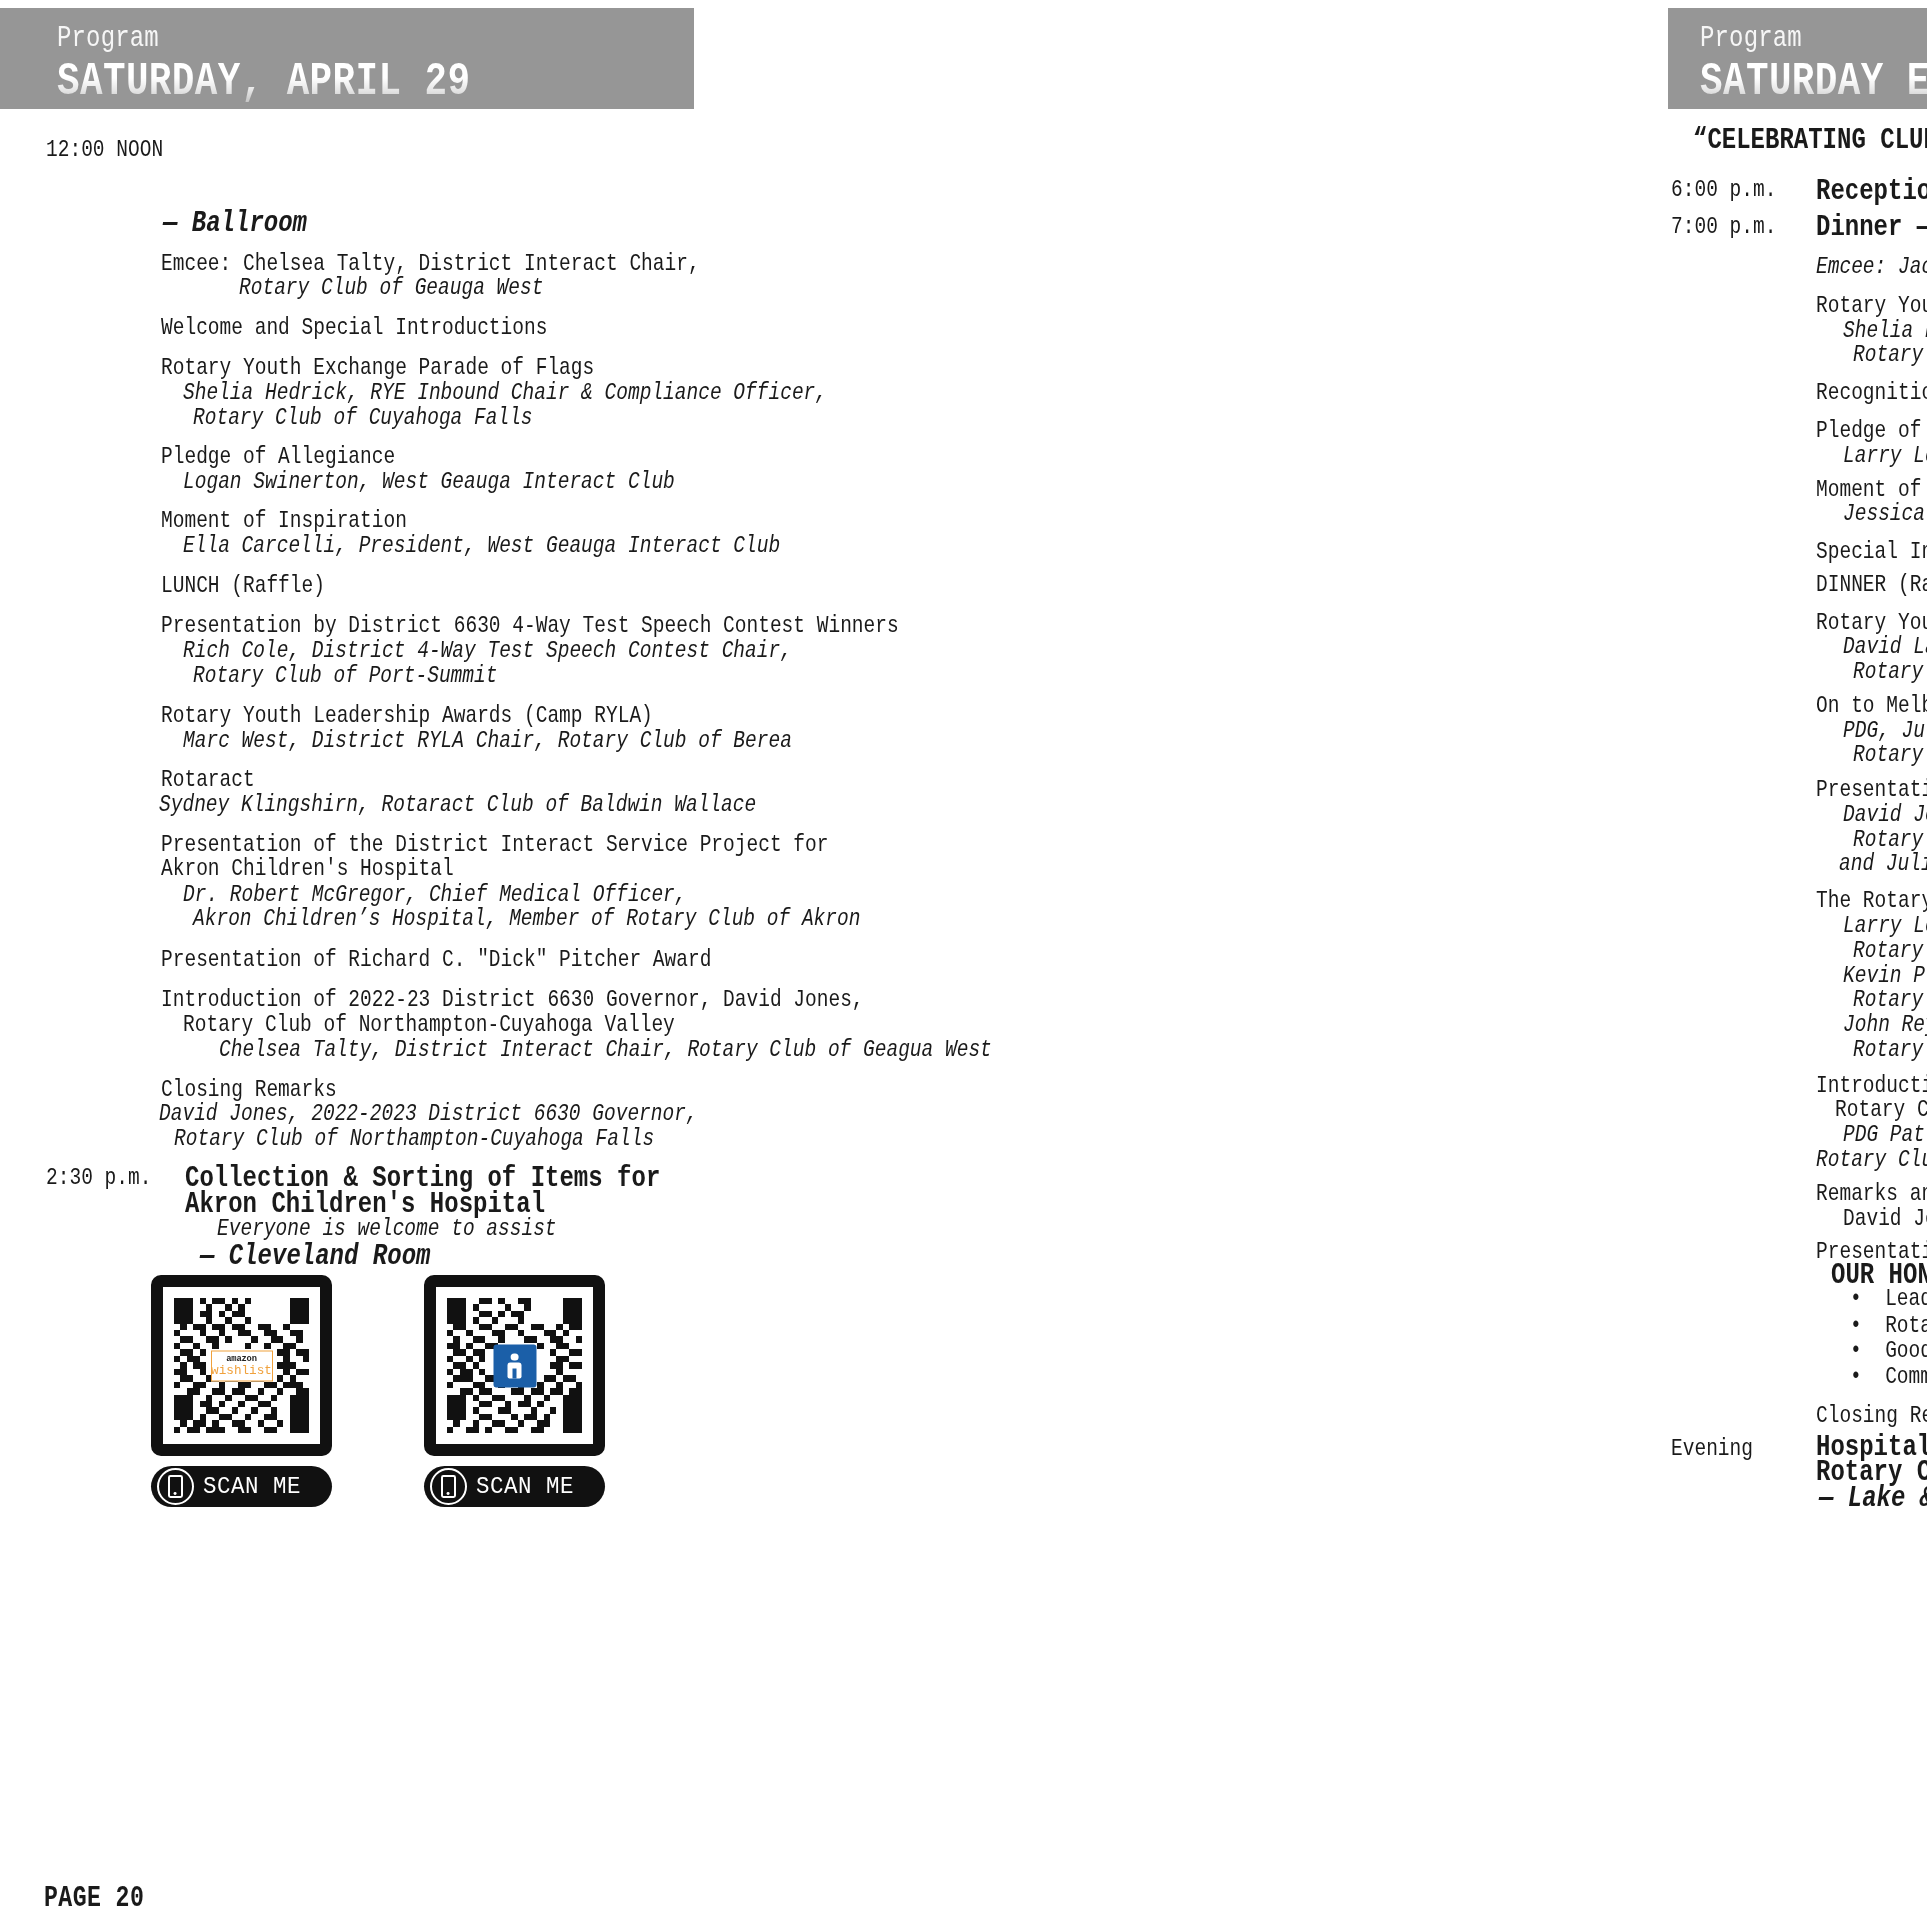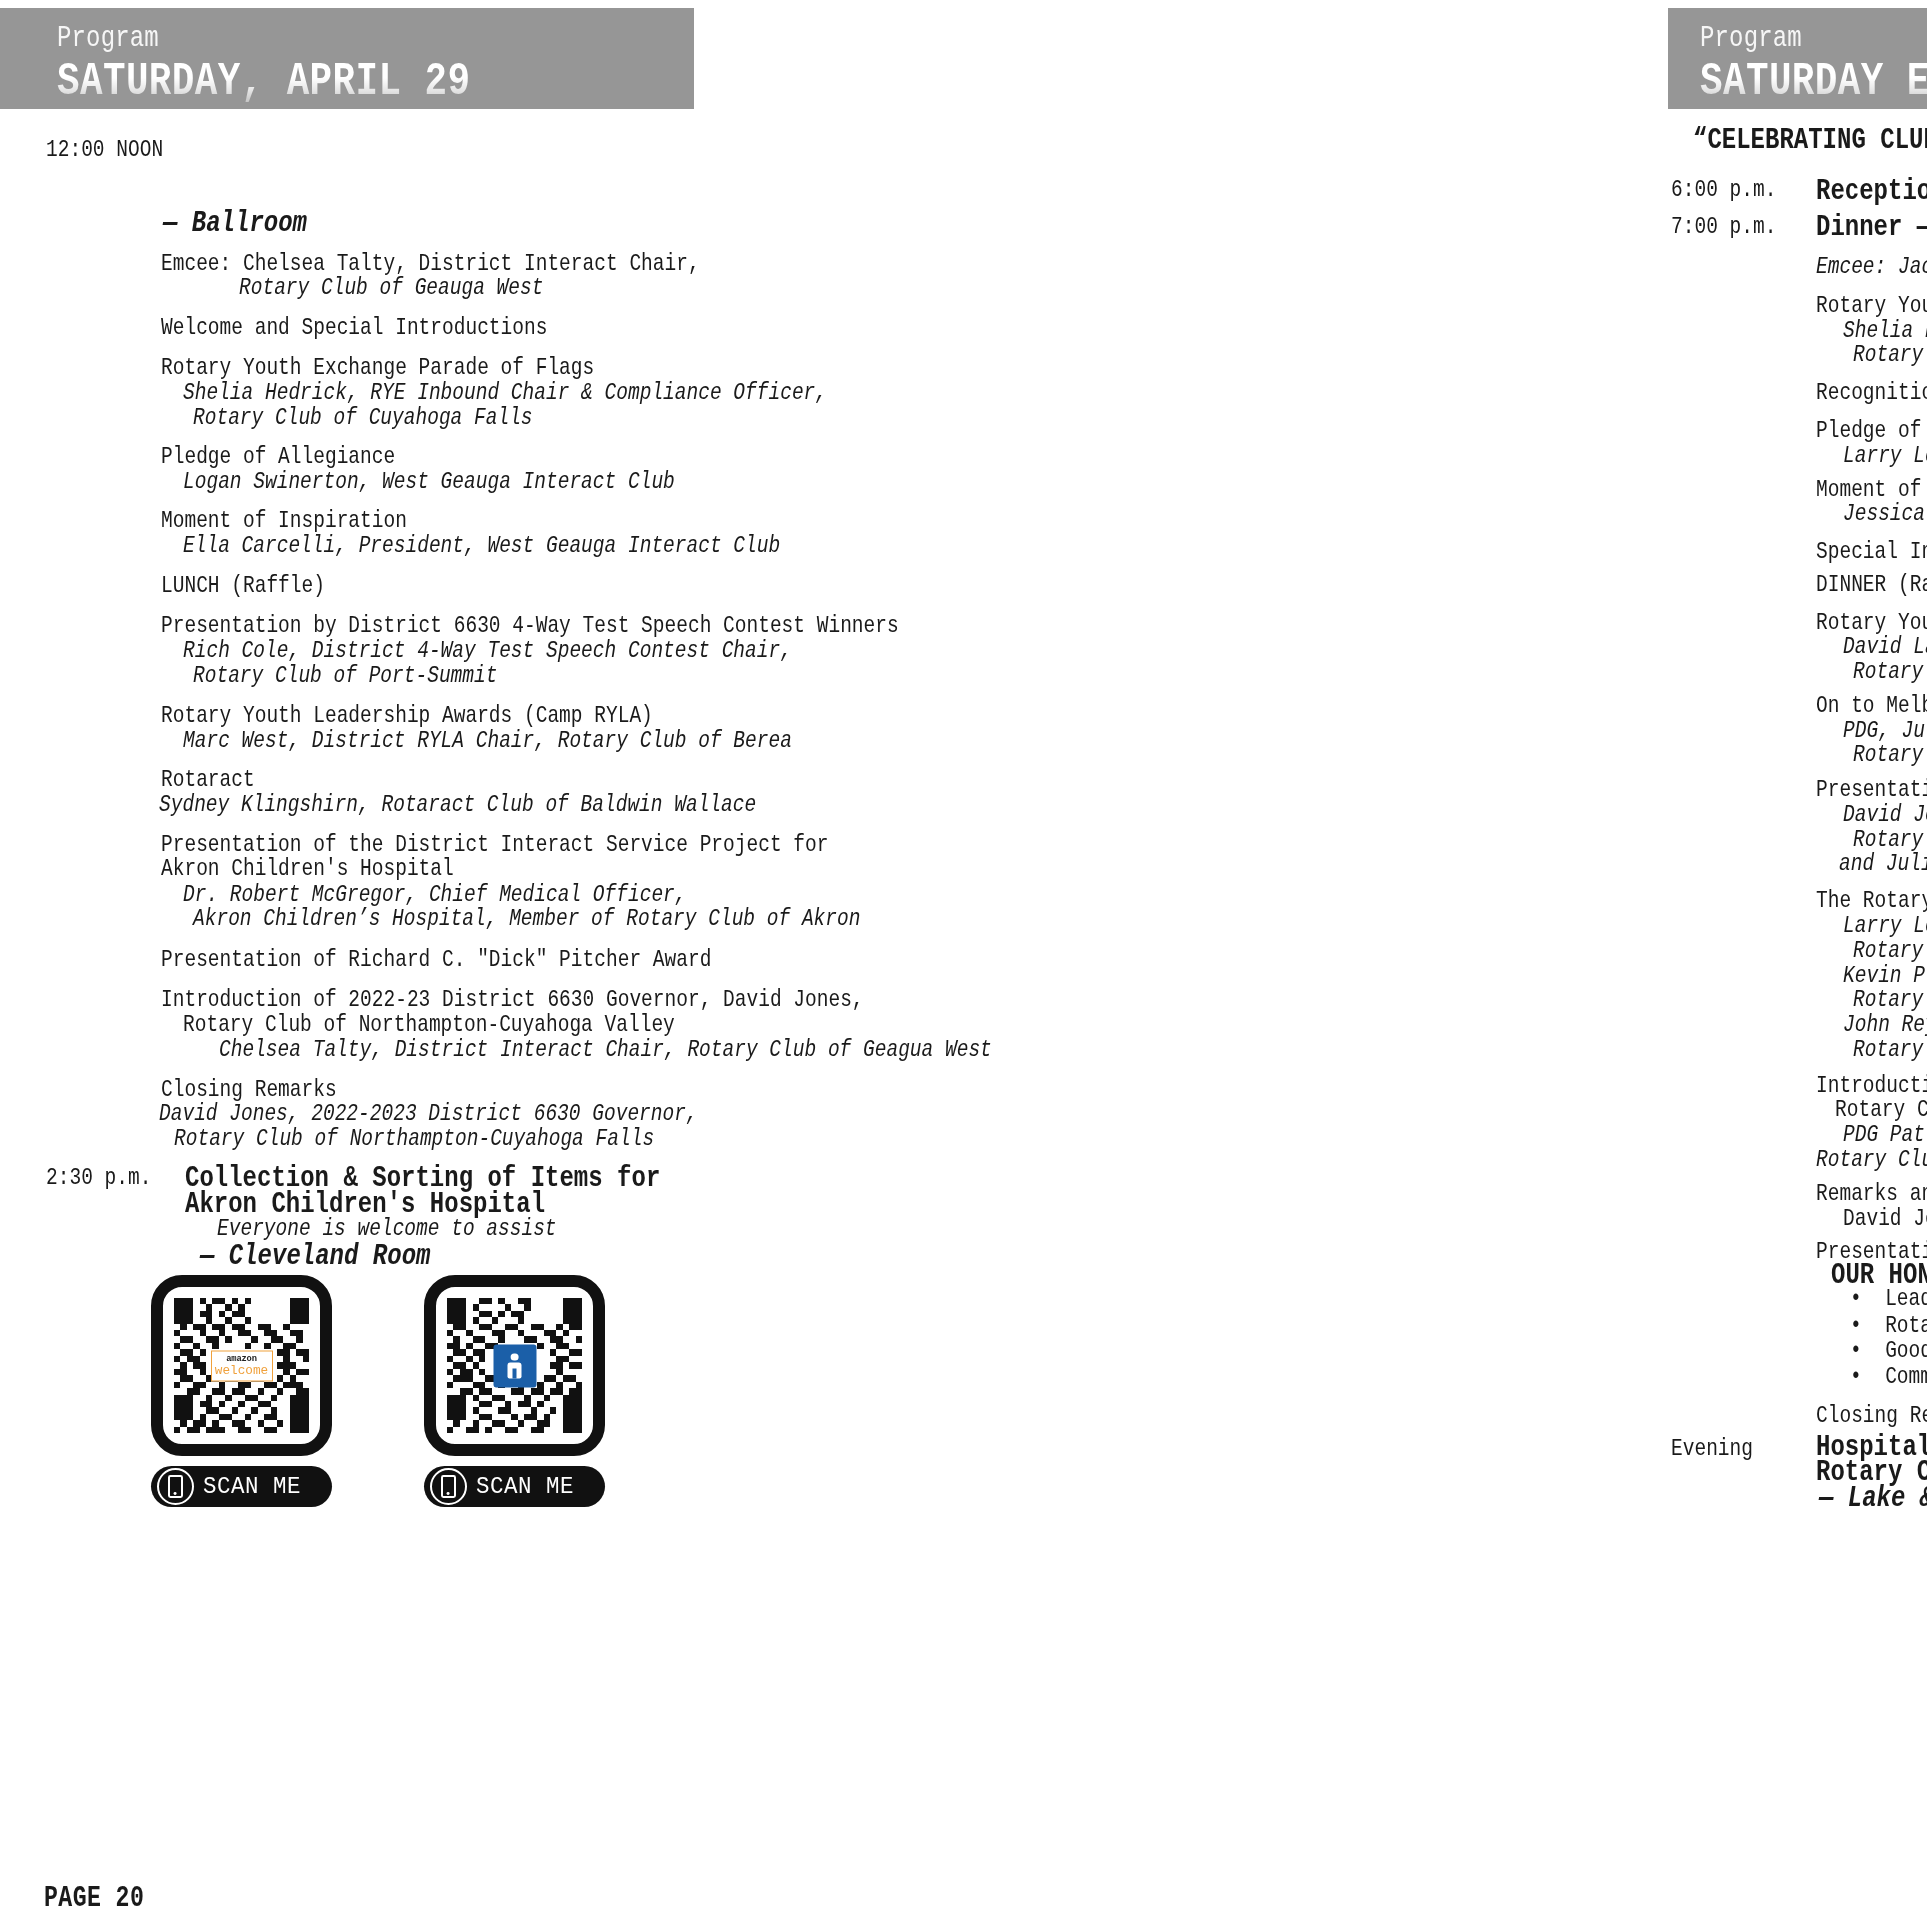--- a/index.html
+++ b/index.html
@@ -51,21 +51,21 @@
   .s28{font-size:35px;}
 
   .time{font-size:24.4px;}
   .bullet-row{position:absolute;font-size:24.4px;}
 
   .pagenum{position:absolute;font-size:29px;font-weight:700;letter-spacing:0.5px;}
 
   
   .qrwrap{position:absolute;}
   .qrbox{
-    width:181px;height:181px;border:12.7px solid #111;border-radius:31px;
+    width:181px;height:181px;border:12.7px solid #111;border-radius:10px;
     background:#fff;box-sizing:border-box;position:relative;overflow:hidden;
   }
   .qrgrid{position:absolute;inset:10.7px;display:grid;
     grid-template-columns:repeat(21,1fr);grid-template-rows:repeat(21,1fr);}
   .qrgrid i{background:#111;}
   .qrlogo{
     position:absolute;left:50%;top:50%;transform:translate(-50%,-50%);
     background:#fff;display:flex;align-items:center;justify-content:center;
     flex-direction:column;line-height:1;
   }
@@ -347,21 +347,21 @@
           <i style="grid-area:20/14/21/15"></i>
           <i style="grid-area:20/17/21/18"></i>
         <i style="grid-area:21/1/22/2"></i>
           <i style="grid-area:21/3/22/5"></i>
           <i style="grid-area:21/6/22/9"></i>
           <i style="grid-area:21/11/22/13"></i>
           <i style="grid-area:21/15/22/17"></i>
       </div>
       <div class="qrlogo logo-amz">
         <span class="t1">amazon</span>
-        <span class="t2">welcome</span>
+        <span class="t2">wishlist</span>
       </div>
     </div>
     <div class="scanme">
       <span class="scan-circ">
           <span class="phone"></span>
         </span>
       <span class="scan-txt">SCAN ME</span>
     </div>
   </div>
 

